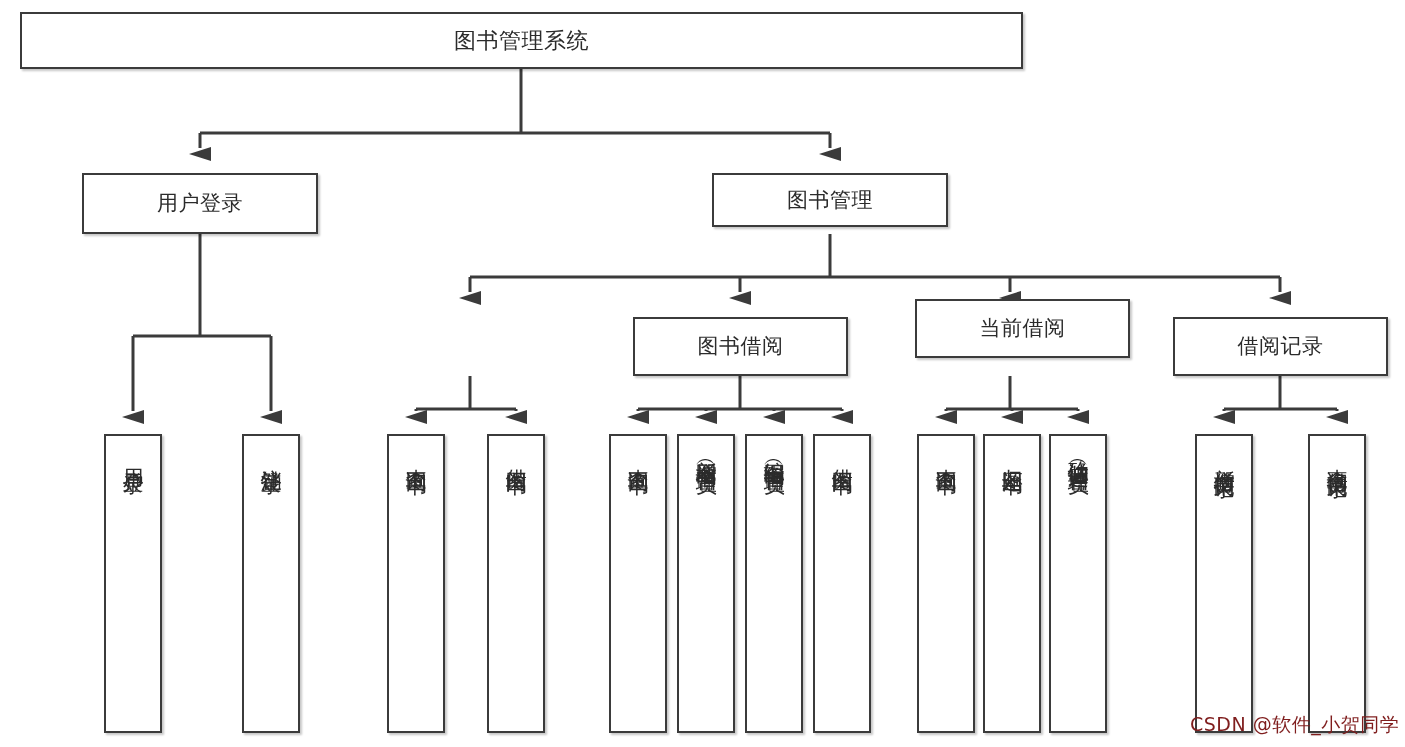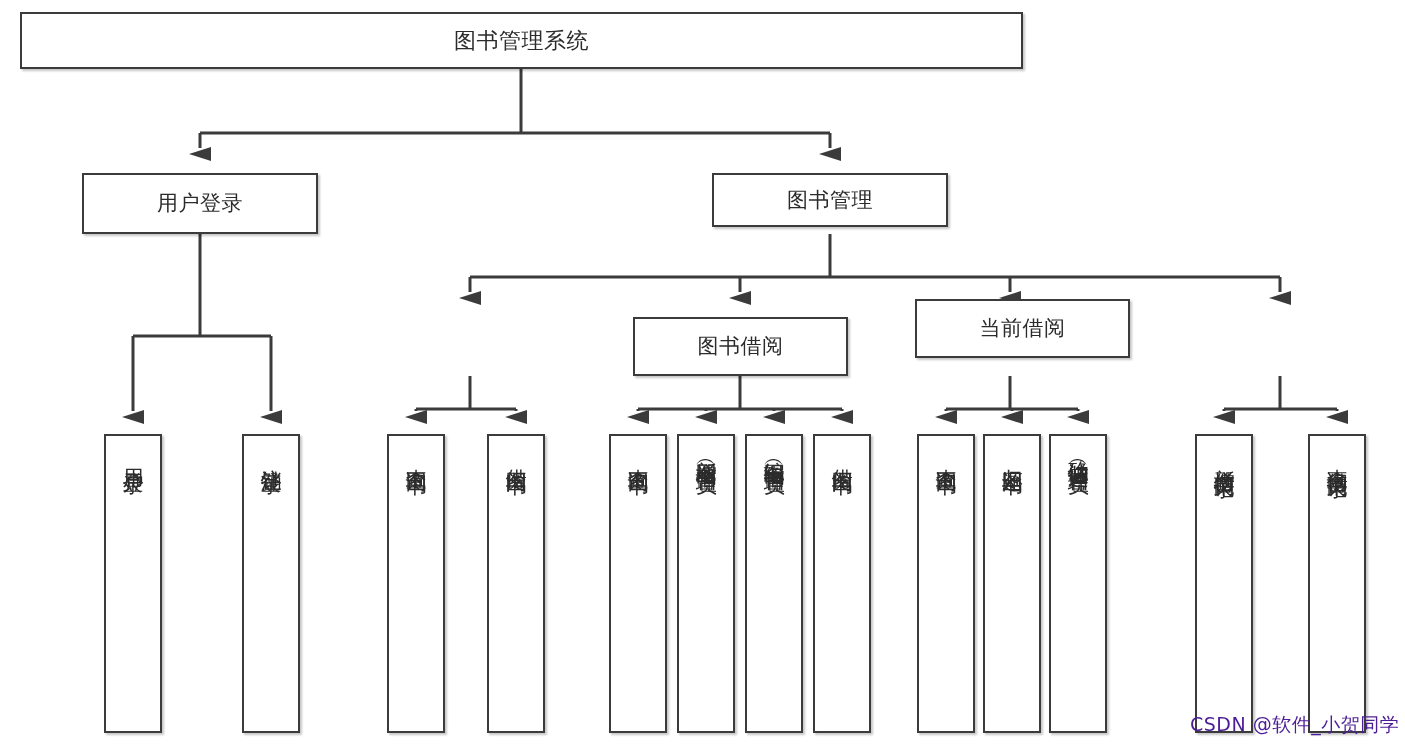--- a/index.html
+++ b/index.html
@@ -57,21 +57,21 @@
     line-height: 1.35;
     letter-spacing: 2px;
     white-space: nowrap;
   }
   .node.leaf.tall-text { padding-top: 8px; }
   #watermark {
     position: absolute;
     left: 1190px;
     top: 712px;
     font-size: 19px;
-    color: #4c1d95;
+    color: #7f1d1d;
     white-space: nowrap;
     z-index: 5;
     letter-spacing: 0.5px;
   }
 </style>
 </head>
 <body>
 
 <div id="diagram-root">
 
@@ -135,20 +135,23 @@
   <div class="node" style="left:712px; top:173px; width:236px; height:54px;">
     <span class="node-label">图书管理</span>
   </div>
 
   <div class="node" style="left:633px; top:317px; width:215px; height:59px;">
     <span class="node-label">图书借阅</span>
   </div>
   <div class="node" style="left:903px; top:299px; width:215px; height:59px;margin-left:12px;">
     <span class="node-label">当前借阅</span>
   </div>
+  <div class="node" style="left:1173px; top:317px; width:215px; height:59px;">
+    <span class="node-label">借阅记录</span>
+  </div>
 
   <div class="node leaf" style="left:104px; top:434px; width:58px; height:299px;">
     <span class="node-label">用户登录</span>
   </div>
   <div class="node leaf" style="left:242px; top:434px; width:58px; height:299px;">
     <span class="node-label">注销登录</span>
   </div>
 
   <div class="node leaf" style="left:387px; top:434px; width:58px; height:299px;">
     <span class="node-label">查询图书</span>

